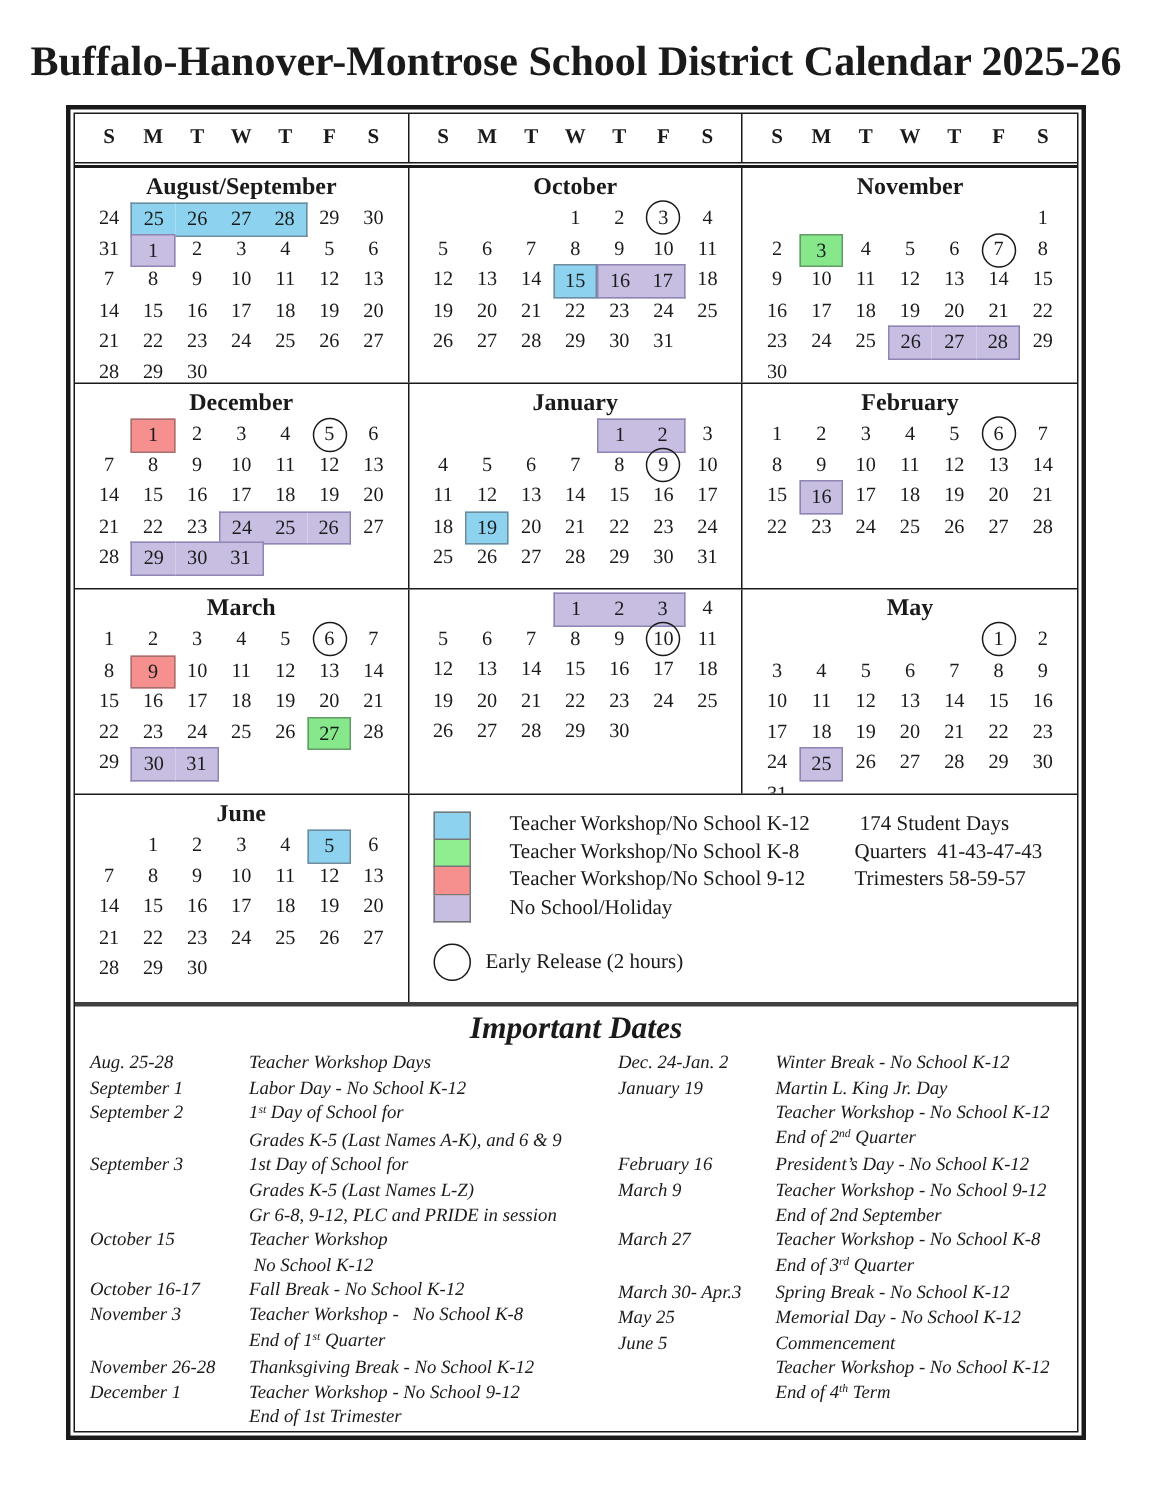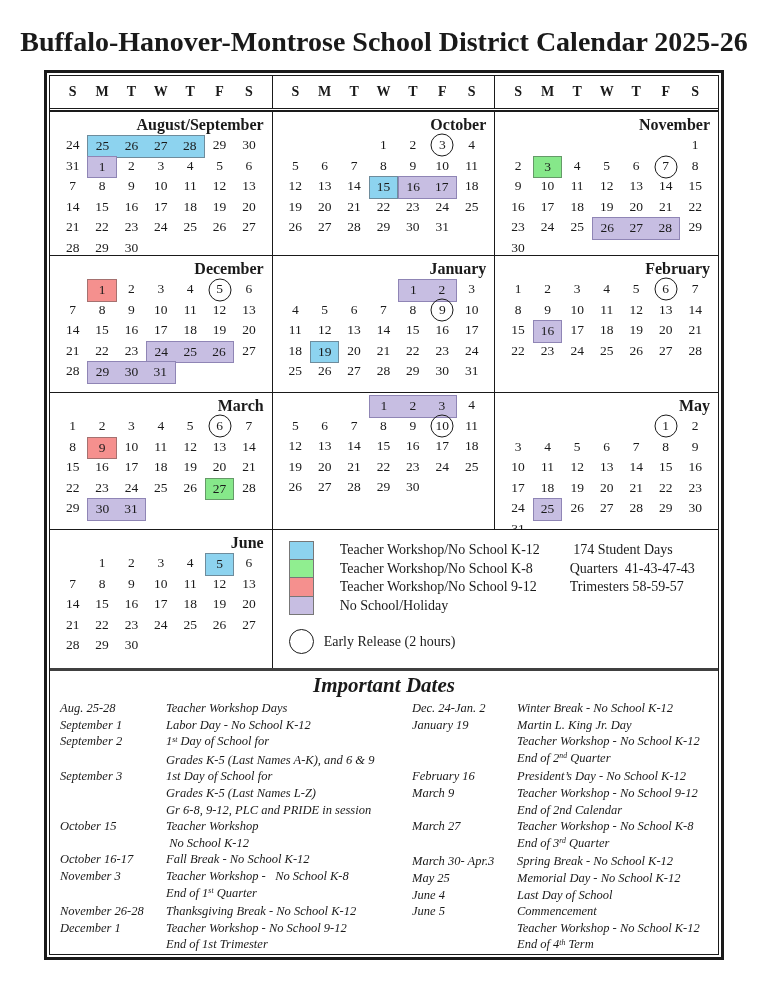--- a/index.html
+++ b/index.html
@@ -25,21 +25,21 @@
   .months { border-top:2px solid #1a1a1a; margin-top:1px; flex:0 0 auto; }
   .month-row { display:grid; grid-template-columns:1fr 1fr 1fr;
                border-bottom:1px solid #1a1a1a; }
   .month-row.r1 { height:144px; }
   .month-row.r2 { height:137px; }
   .month-row.r3 { height:137px; }
   .month-row.r4 { height:138px; border-bottom:none; grid-template-columns:1fr 2fr; }
   .month { border-right:1px solid #1a1a1a; padding:2px 8px 0 8px; overflow:hidden; }
   .month:last-child { border-right:none; }
   .month-row.r4 .month { border-right:1px solid #1a1a1a; }
-  .month-name { text-align:right; font-weight:bold; font-size:16px;
+  .month-name { text-align:center; font-weight:bold; font-size:16px;
                 height:21px; line-height:21px; }
   .week { display:grid; grid-template-columns:repeat(7,1fr); height:20.5px; }
   .day { position:relative; text-align:center; font-size:13.5px; line-height:20.5px; }
 
   .hl-blue   { background:#8dd3ef; --bc:#6e8c9c; }
   .hl-green  { background:#86e88a; --bc:#659a68; }
   .hl-red    { background:#f5908e; --bc:#a57170; }
   .hl-purple { background:#c7bee2; --bc:#8f85b5; }
   .pos-o { border:1px solid var(--bc); }
   .pos-s { border:1px solid var(--bc); border-right:none; }
@@ -732,46 +732,40 @@
               <div class="entry">
                 <div class="date">February 16</div>
                 <div class="desc">
                   <div class="line">President’s Day - No School K-12</div>
                 </div>
               </div>
               <div class="entry">
                 <div class="date">March 9</div>
                 <div class="desc">
                   <div class="line">Teacher Workshop - No School 9-12</div>
-                  <div class="line">End of 2nd Calendar</div>
+                  <div class="line">End of 2nd September</div>
                 </div>
               </div>
               <div class="entry">
                 <div class="date">March 27</div>
                 <div class="desc">
                   <div class="line">Teacher Workshop - No School K-8</div>
                   <div class="line">End of 3<sup>rd</sup> Quarter</div>
                 </div>
               </div>
               <div class="entry">
                 <div class="date">March 30- Apr.3</div>
                 <div class="desc">
                   <div class="line">Spring Break - No School K-12</div>
                 </div>
               </div>
               <div class="entry">
                 <div class="date">May 25</div>
                 <div class="desc">
                   <div class="line">Memorial Day - No School K-12</div>
-                </div>
-              </div>
-              <div class="entry">
-                <div class="date">June 4</div>
-                <div class="desc">
-                  <div class="line">Last Day of School</div>
                 </div>
               </div>
               <div class="entry">
                 <div class="date">June 5</div>
                 <div class="desc">
                   <div class="line">Commencement</div>
                   <div class="line">Teacher Workshop - No School K-12</div>
                   <div class="line">End of 4<sup>th</sup> Term</div>
                 </div>
               </div>

